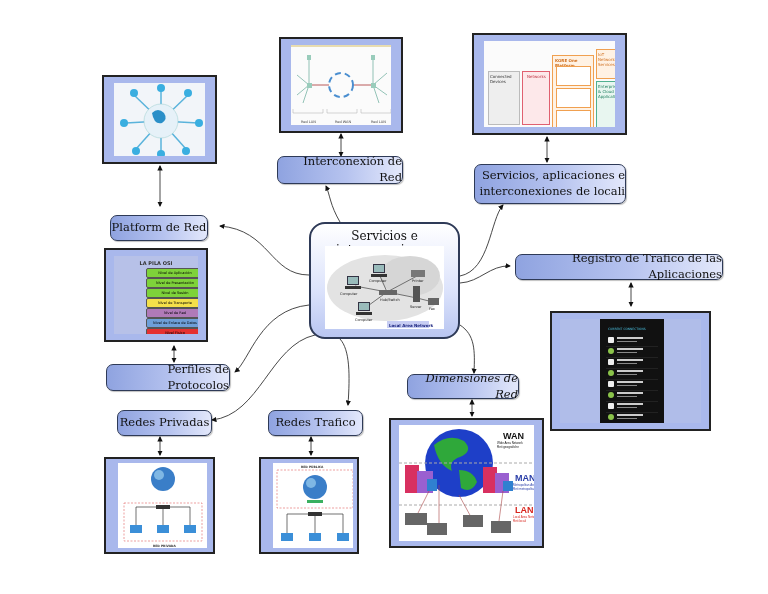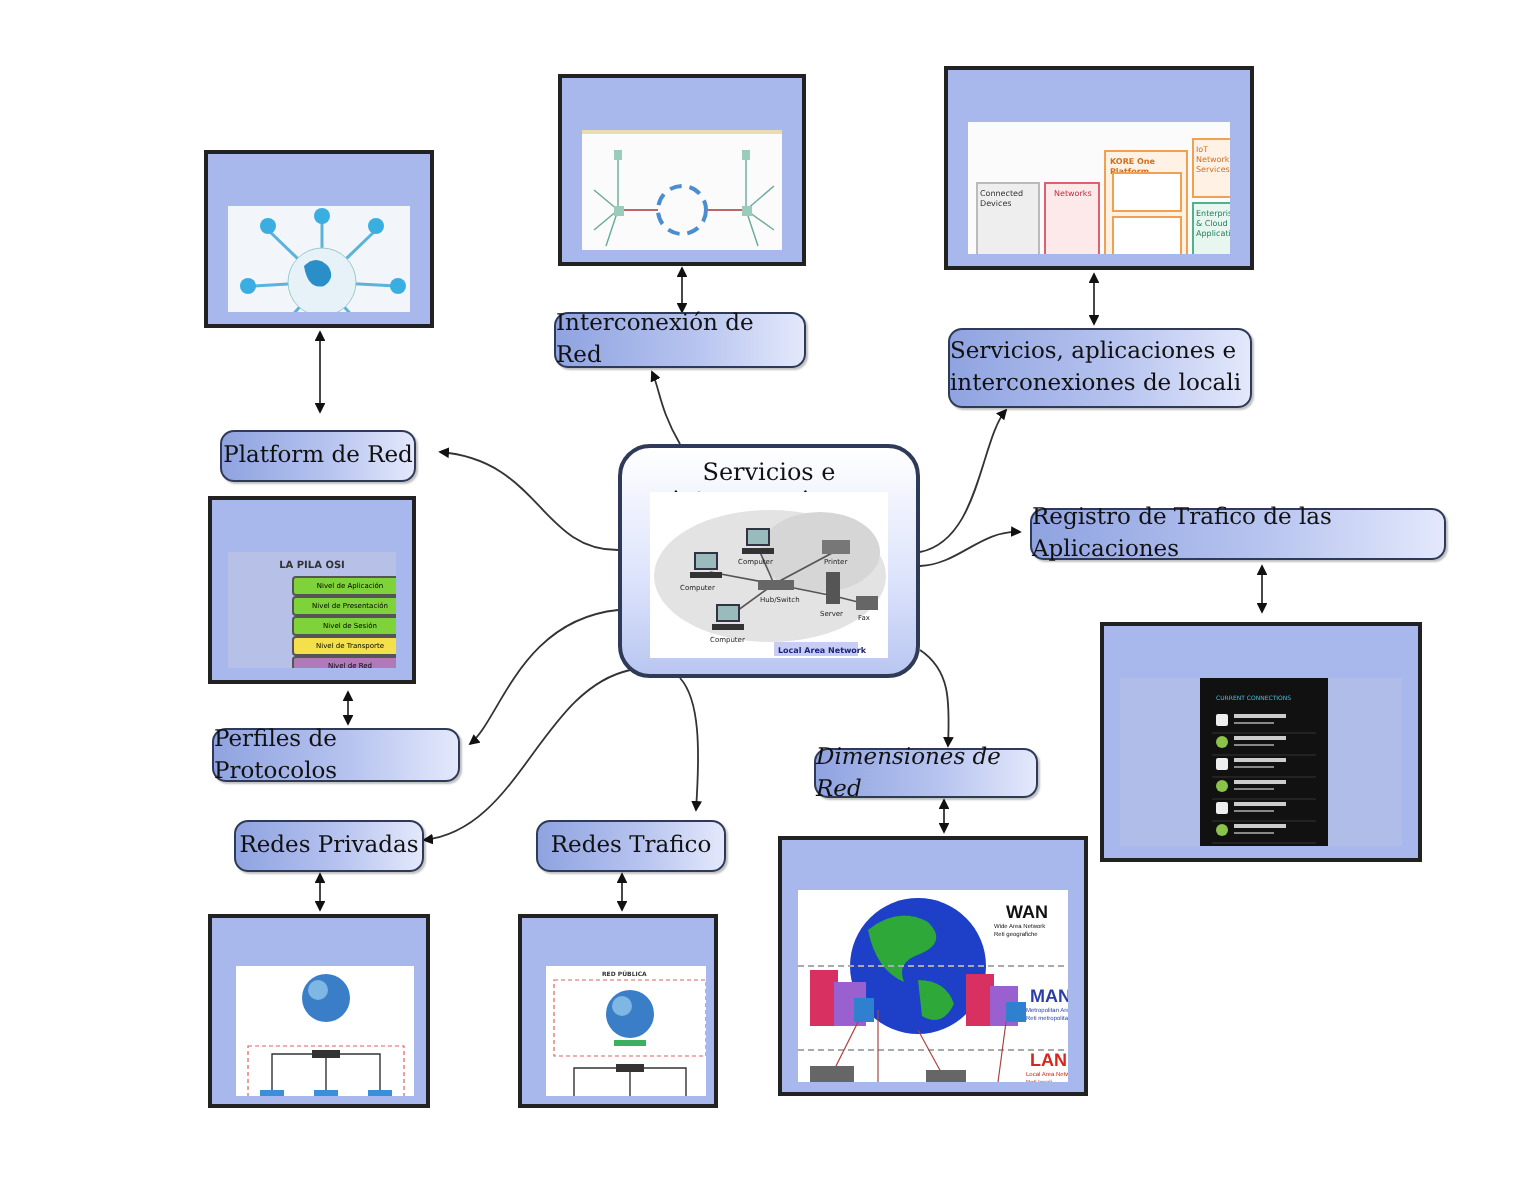--- a/index.html
+++ b/index.html
@@ -1,22 +1,22 @@
 <!DOCTYPE html>
 <html><head>
 <meta charset="utf-8">
 <style>
   html,body{margin:0;padding:0;background:#fff;}
   body{width:768px;height:594px;position:relative;overflow:hidden;font-family:"DejaVu Serif","Liberation Serif",serif;}
   .node{position:absolute;box-sizing:border-box;border:1.5px solid #2e3a57;border-radius:7px;
         background:linear-gradient(90deg,#8fa3e0 0%,#b6c3ef 55%,#e3e8fb 100%);
-        color:#111;font-size:11.5px;display:flex;align-items:center;justify-content:center;text-align:left;line-height:1.35;
+        color:#111;font-size:11.5px;display:flex;align-items:center;justify-content:center;text-align:right;line-height:1.35;
         box-shadow:1px 1px 1px rgba(0,0,0,.25);}
   .frame{position:absolute;box-sizing:border-box;border:2px solid #222;background:#a9b8ec;}
-  .frame .inner{position:absolute;left:10px;right:10px;top:6px;bottom:6px;background:#fff;overflow:hidden;margin-top:20px;}
+  .frame .inner{position:absolute;left:10px;right:10px;top:6px;bottom:6px;background:#fff;overflow:hidden;}
   .center{position:absolute;left:309px;top:222px;width:151px;height:117px;box-sizing:border-box;border:2px solid #2e3a57;border-radius:16px;
           background:linear-gradient(180deg,#ffffff 0%,#dbe2fb 60%,#b9c6f1 100%);}
   .center .title{position:absolute;left:0;right:0;top:5px;text-align:center;font-size:12px;color:#111;}
   .center .lan{position:absolute;left:14px;right:14px;top:22px;bottom:8px;background:#fff;}
   svg.links{position:absolute;left:0;top:0;}
   .osi-title{position:absolute;left:0;right:0;top:4px;text-align:center;font-family:"DejaVu Sans",sans-serif;font-size:5px;font-weight:bold;color:#333;}
   .osi-layer{position:absolute;left:32px;width:56px;height:8px;border:1px solid #555;border-radius:2px;font-family:"DejaVu Sans",sans-serif;font-size:3.5px;text-align:center;line-height:8px;overflow:hidden;}
   .tiny{font-family:"DejaVu Sans",sans-serif;font-size:4px;color:#333;position:absolute;}
   .phone-row{position:absolute;left:6px;right:6px;height:11px;border-bottom:1px solid #222;font-family:"DejaVu Sans",sans-serif;font-size:3.5px;color:#ddd;}
 </style>

